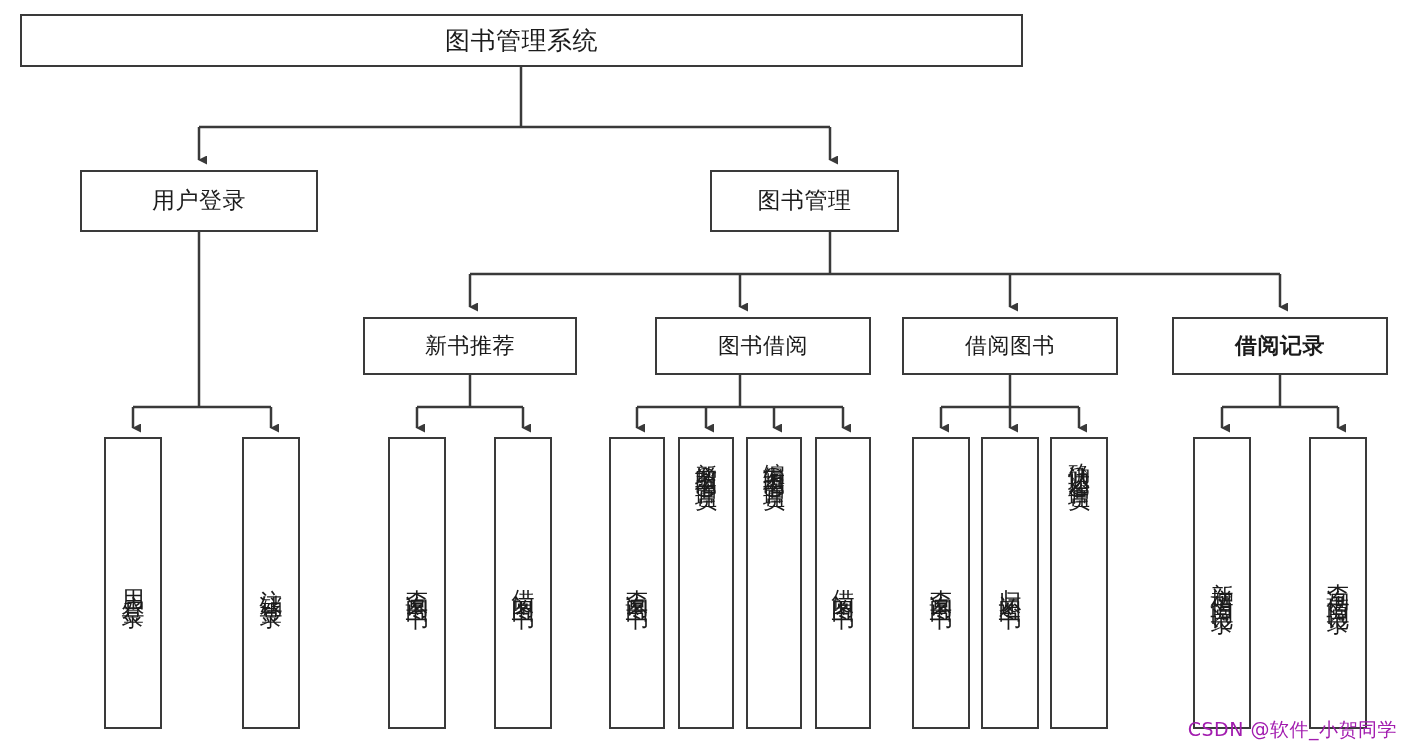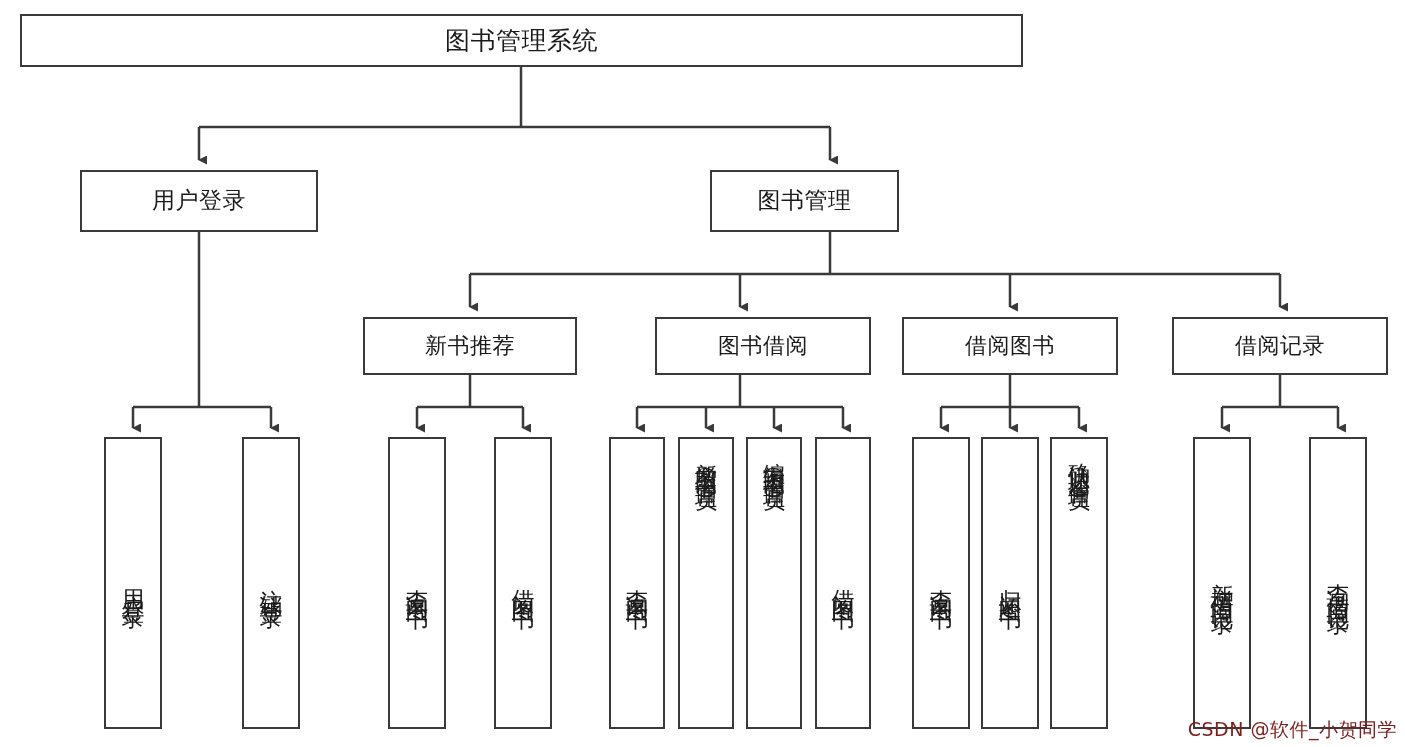--- a/index.html
+++ b/index.html
@@ -55,21 +55,21 @@
 
   
   .leaf{justify-content:center;align-items:center;}
   .leaf.top .lbl{align-self:flex-start;margin-top:6px;}
 
   
   #watermark{
     position:absolute;
     right:8px;bottom:4px;
     font-size:19px;
-    color:#7f1d1d;
+    color:#a21caf;
     letter-spacing:0.5px;
     z-index:5;
     white-space:nowrap;
   }
 </style>
 </head>
 <body>
 
 <div id="stage">
 
@@ -137,21 +137,21 @@
 
   <div class="node lvl3" style="left:363px;top:317px;width:214px;height:58px;justify-content:center;">
     <span class="lbl">新书推荐</span>
   </div>
   <div class="node lvl3" style="left:632px;top:317px;width:216px;height:58px;margin-left:23px;">
     <span class="lbl">图书借阅</span>
   </div>
   <div class="node lvl3" style="left:902px;top:317px;width:216px;height:58px;">
     <span class="lbl">借阅图书</span>
   </div>
-  <div class="node lvl3" style="left:1172px;top:317px;width:216px;height:58px;">
+  <div class="node lvl3" style="left:1172px;top:317px;width:216px;height:58px;font-weight:bold;">
     <span class="lbl">借阅记录</span>
   </div>
 
   <div class="node leaf" style="left:104px;top:437px;width:58px;height:292px;">
     <span class="lbl">用户登录</span>
   </div>
   <div class="node leaf" style="left:242px;top:437px;width:58px;height:292px;">
     <span class="lbl">注销登录</span>
   </div>
 

